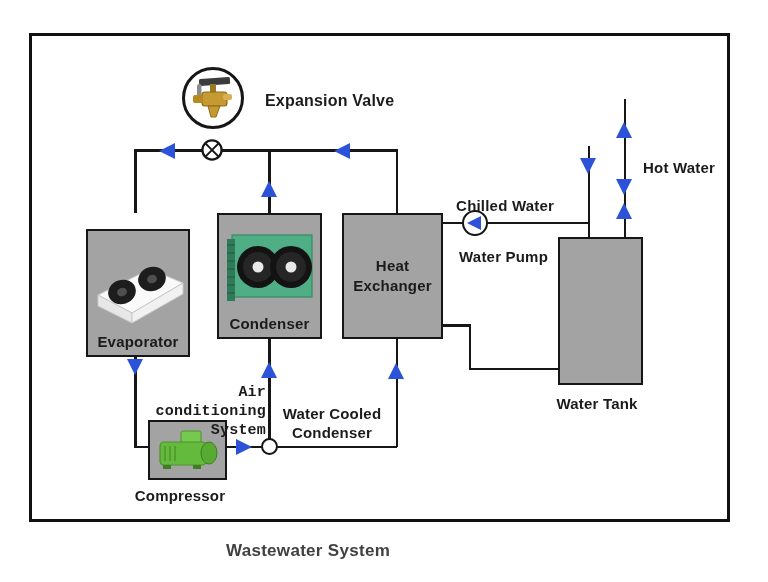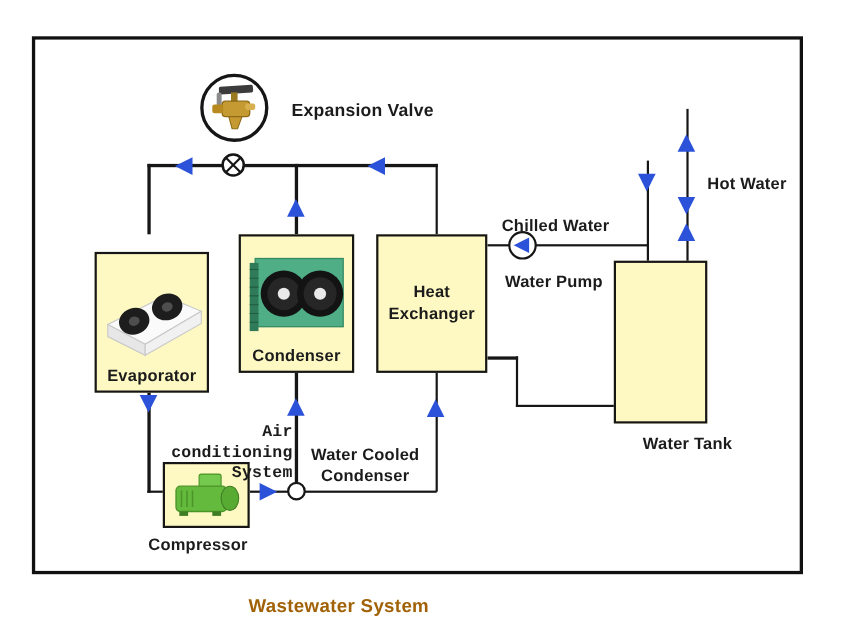--- a/index.html
+++ b/index.html
@@ -6,24 +6,24 @@
   #canvas{
     position:relative;width:768px;height:582px;background:#ffffff;overflow:hidden;
     font-family:"Liberation Sans", sans-serif;color:#161616;
   }
   .frame{
     position:absolute;left:29px;top:33px;width:701px;height:489px;
     border:3.5px solid #111;background:#fff;box-sizing:border-box;
   }
   .caption{
     position:absolute;left:0;top:541px;width:616px;text-align:center;
-    font-size:17px;font-weight:600;color:#a16207;letter-spacing:.3px;
+    font-size:17px;font-weight:600;color:#404040;letter-spacing:.3px;
   }
   .box{
-    position:absolute;border:2.4px solid #161616;background:#fef9c3;box-sizing:border-box;
+    position:absolute;border:2.4px solid #161616;background:#a3a3a3;box-sizing:border-box;
   }
   .box-label{
     position:absolute;left:0;right:0;bottom:5px;text-align:center;
     font-size:15px;font-weight:bold;color:#1b1b1b;letter-spacing:.2px;
   }
   .center-label{
     position:absolute;left:0;right:0;top:50%;transform:translateY(-50%);
     text-align:center;font-size:15px;font-weight:bold;color:#1b1b1b;
     white-space:pre-line;line-height:20px;letter-spacing:.2px;
   }
@@ -165,21 +165,21 @@
         <rect x="8" y="39" width="8" height="4" fill="#3f7d24"></rect>
         <rect x="38" y="39" width="8" height="4" fill="#3f7d24"></rect>
       </svg>
     </div>
   </div>
   <div class="free-label" style="left:132px;top:486px;width:96px;text-align:center;">Compressor</div>
 
   <div class="node-circle" style="left:261px;top:438px;width:17px;height:17px;"></div>
 
   <div class="box" style="left:558px;top:237px;width:85px;height:148px;"></div>
-  <div class="free-label" style="left:580px;top:394px;width:90px;text-align:center;">Water Tank</div>
+  <div class="free-label" style="left:552px;top:394px;width:90px;text-align:center;">Water Tank</div>
 
   <div class="node-circle" style="left:462px;top:210px;width:26px;height:26px;">
     <div class="pump-tri"></div>
   </div>
   <div class="free-label" style="left:444px;top:247px;width:104px;text-align:right;">Water Pump</div>
 
   <div class="free-label" style="left:136px;top:383px;width:130px;text-align:right;font-family:Liberation Mono, monospace;">Air conditioning
 System</div>
   <div class="free-label" style="left:276px;top:404px;width:112px;text-align:center;">Water Cooled
 Condenser</div>

